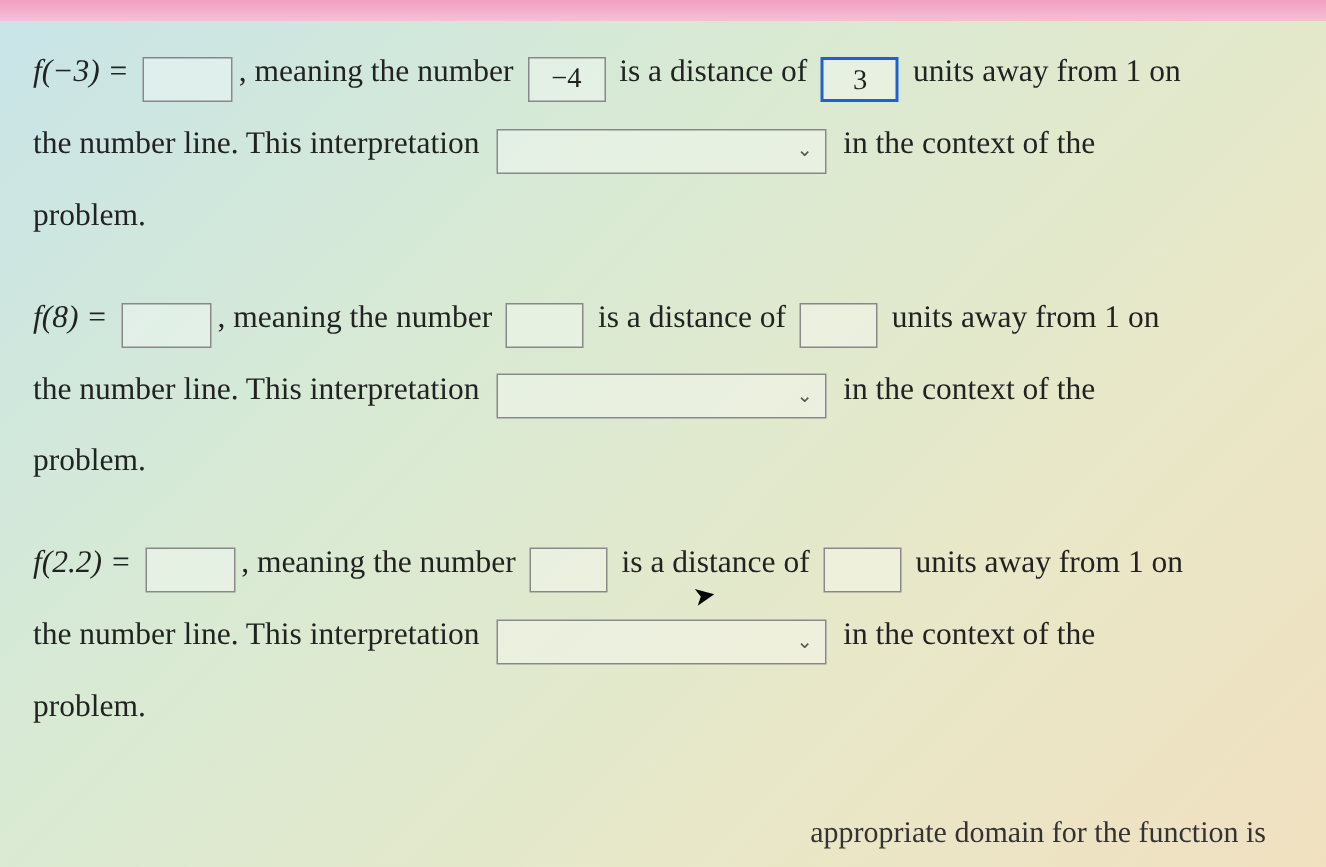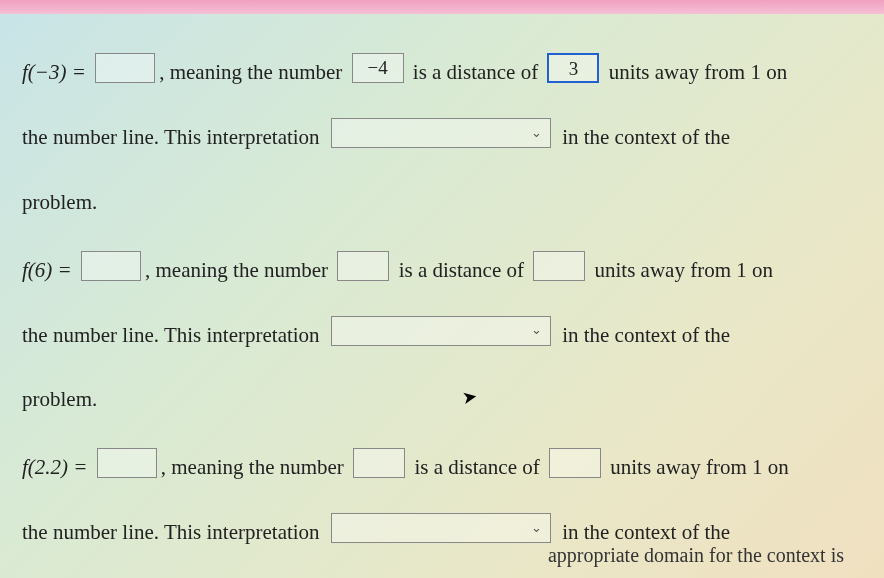--- a/index.html
+++ b/index.html
@@ -21,24 +21,23 @@
   }
   .content {
     padding: 14px 22px 0 22px;
   }
   .para {
     margin-bottom: 28px;
   }
   .line {
     display: flex;
     flex-wrap: wrap;
-    align-items: flex-start;
+    align-items: flex-end;
     gap: 0;
     margin-bottom: 8px;
-    margin-top: 25px;
   }
   .seg {
     white-space: pre;
   }
   .mathit {
     font-style: italic;
     font-family: Georgia, serif;
   }
   .input-box {
     display: inline-block;
@@ -117,21 +116,21 @@
       </span>
       <span class="seg"> in the context of the</span>
     </div>
     <div class="line">
       <span class="seg">problem.</span>
     </div>
   </div>
 
   <div class="para">
     <div class="line">
-      <span class="seg mathit">f(6) = </span>
+      <span class="seg mathit">f(8) = </span>
       <span class="input-box wide"></span>
       <span class="seg">, meaning the number </span>
       <span class="input-box"></span>
       <span class="seg"> is a distance of </span>
       <span class="input-box"></span>
       <span class="seg"> units away from 1 on</span>
     </div>
     <div class="line">
       <span class="seg">the number line. This interpretation </span>
       <span class="select-box">
@@ -165,13 +164,13 @@
     </div>
     <div class="line">
       <span class="seg">problem.</span>
     </div>
   </div>
 
 </div>
 
 <div class="cursor-glyph">➤</div>
 
-<div class="bottom-fragment">appropriate domain for the context is</div>
+<div class="bottom-fragment">appropriate domain for the function is</div>
 
 </body></html>

